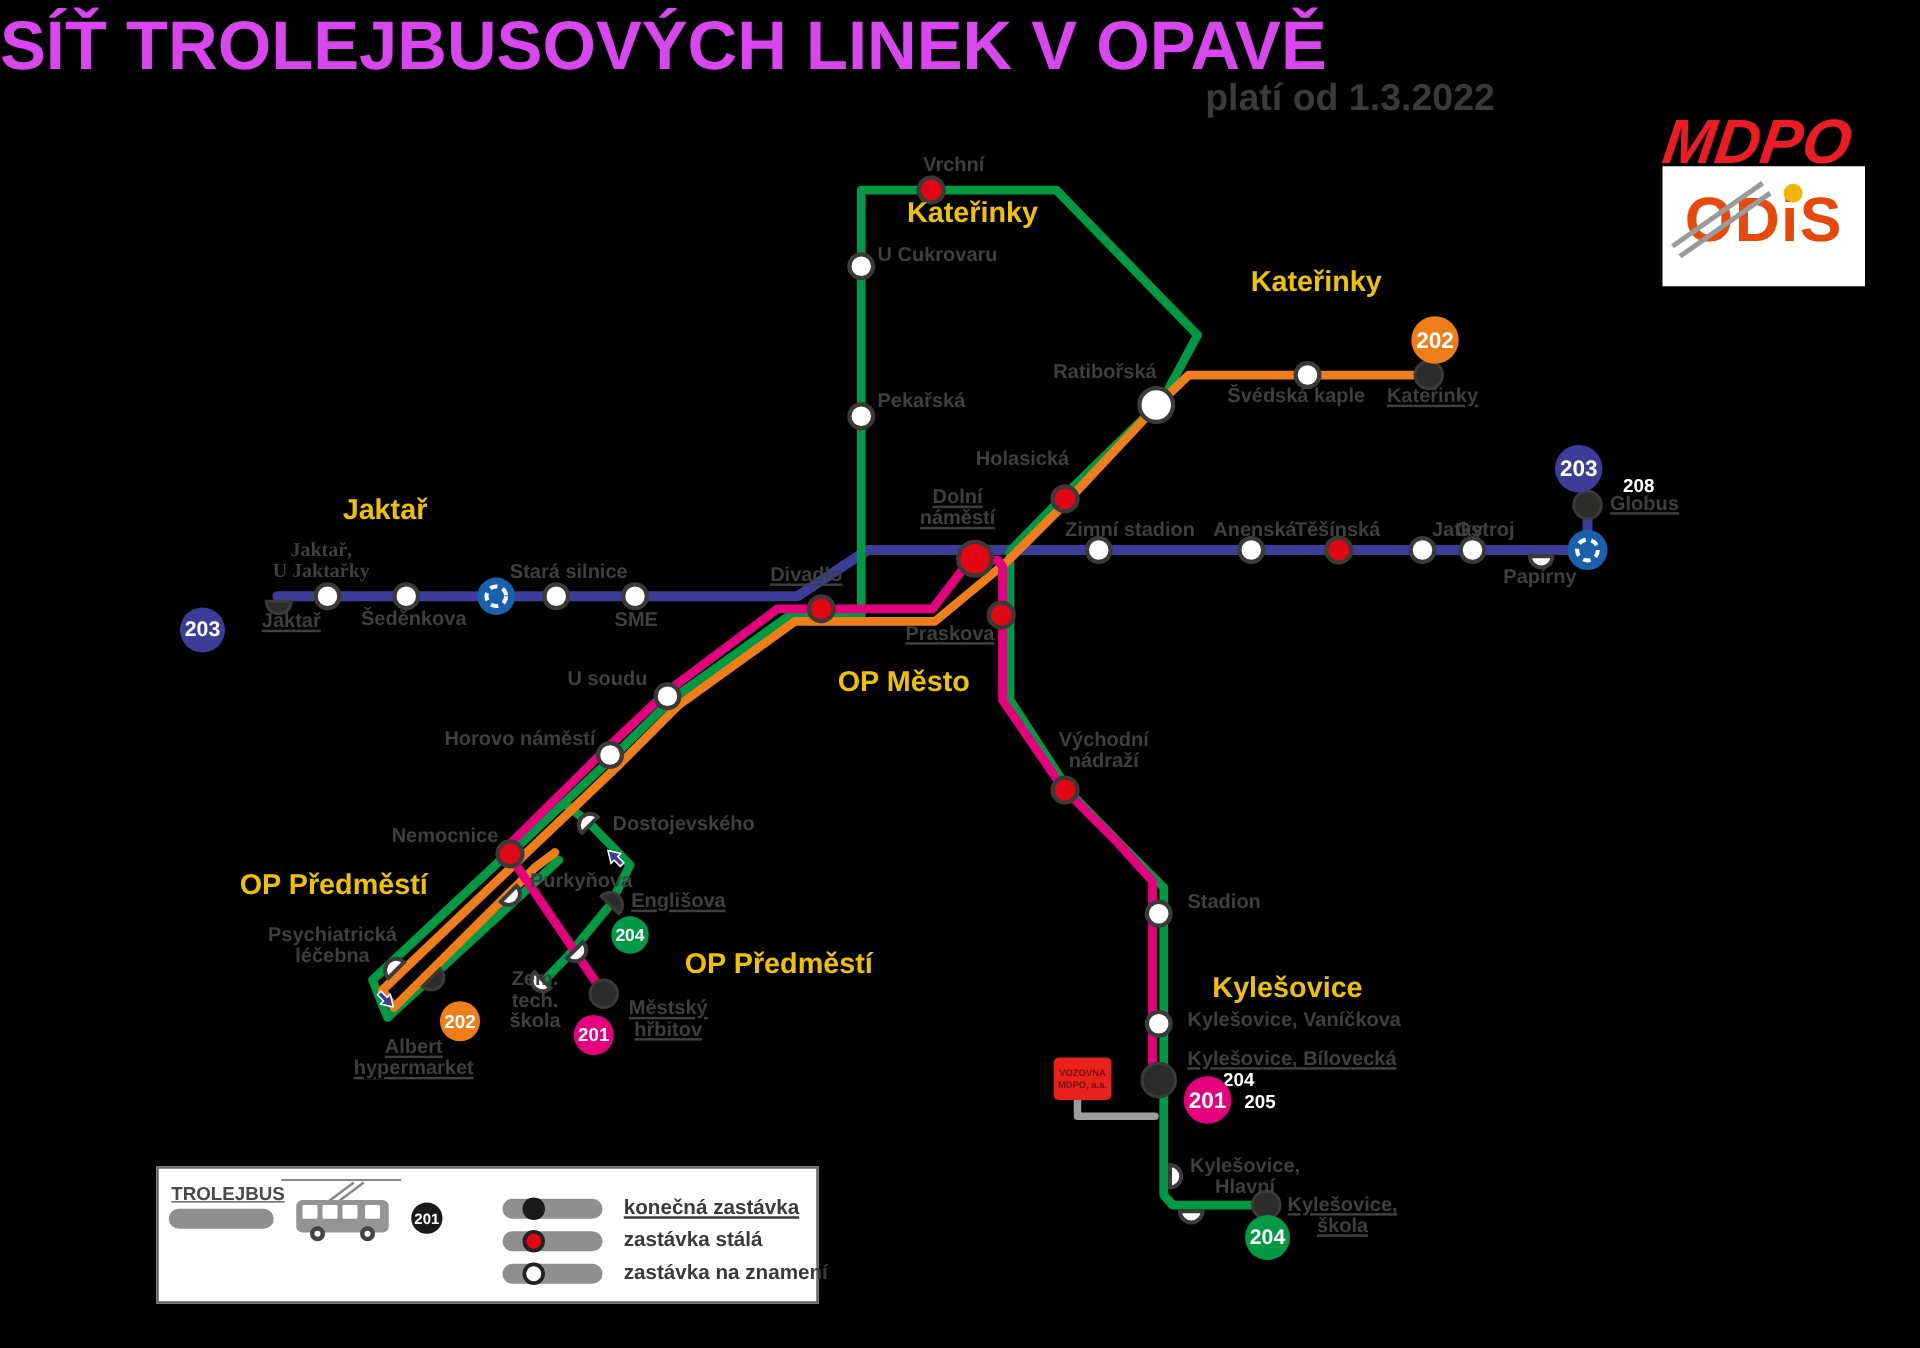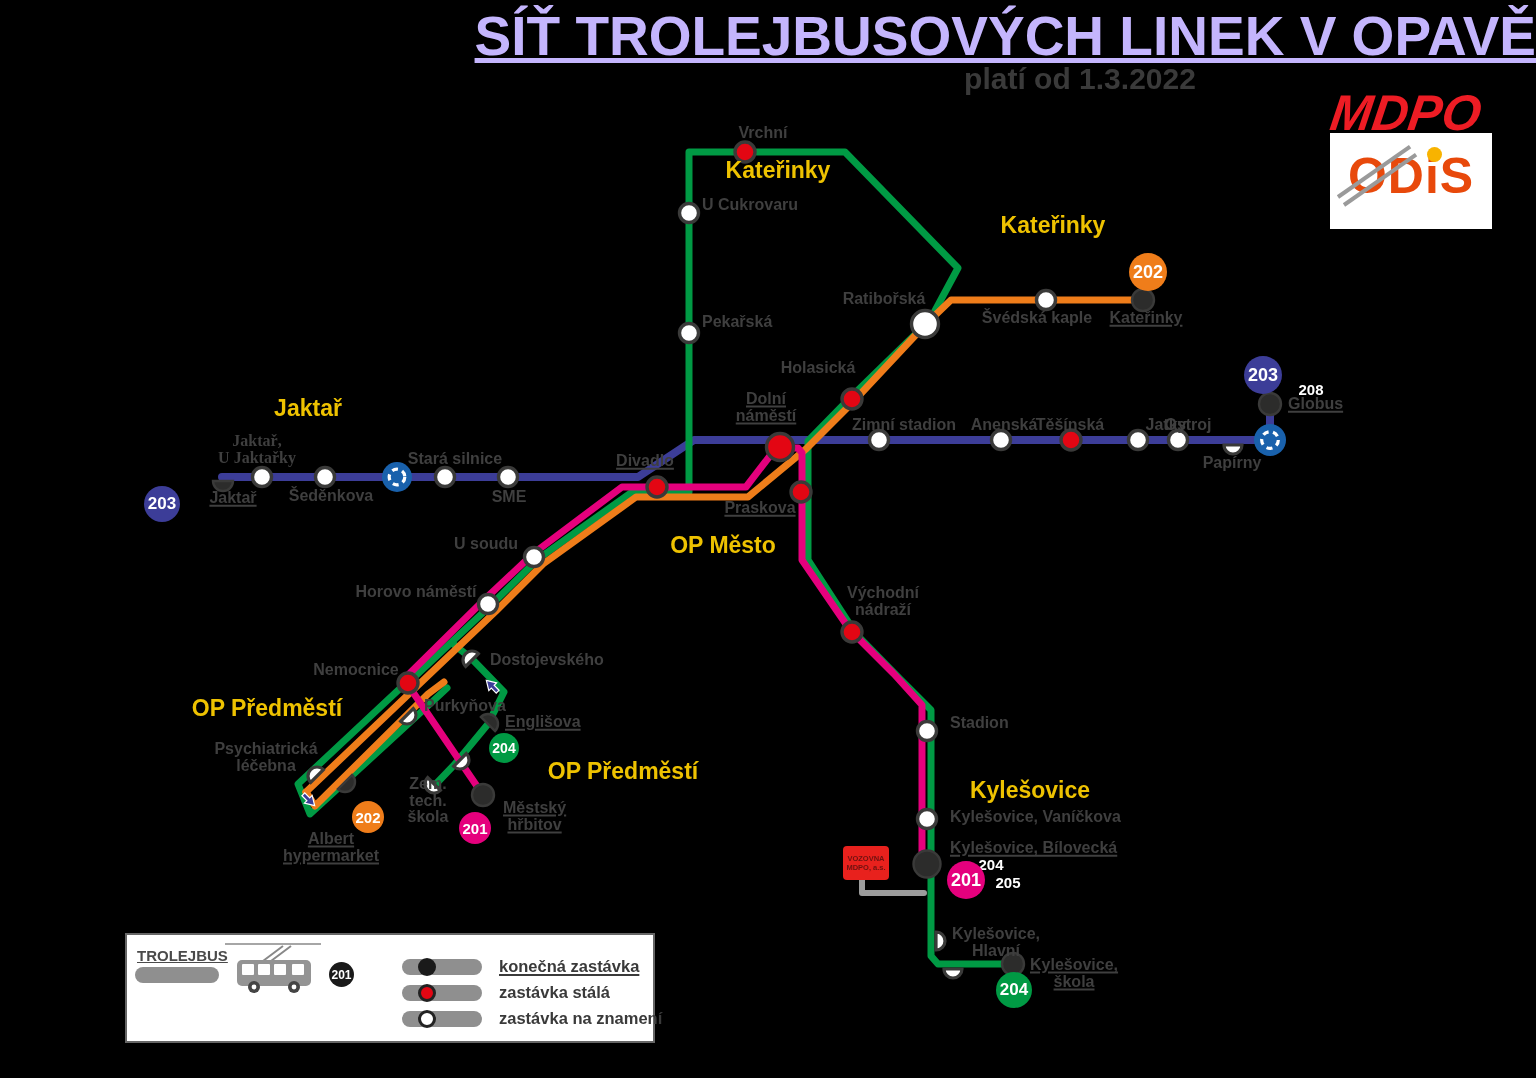--- a/index.html
+++ b/index.html
@@ -10,22 +10,22 @@
   .slabel{position:absolute;color:#3f3f3f;font-weight:bold;font-size:16px;line-height:16.5px;
           white-space:nowrap;}
   .slabel.center{text-align:center;}
   .slabel.left{text-align:center;}
   .u{text-decoration:underline;text-decoration-thickness:2px;text-underline-offset:2px;}
   .dlabel{position:absolute;color:#eec200;font-weight:bold;font-size:23px;white-space:nowrap;
           transform:translate(-50%,-50%);}
   .badge{position:absolute;border-radius:50%;color:#fff;font-weight:bold;
          display:flex;align-items:center;justify-content:center;}
   .wnum{position:absolute;color:#fff;font-weight:bold;font-size:15px;transform:translate(-50%,-50%);}
-  #page-title{position:absolute;top:4px;left:0;width:100%;text-align:right;font-size:55px;
-         font-weight:900;color:#c4b5fd;letter-spacing:0px;z-index:3;text-decoration:underline;}
+  #page-title{position:absolute;top:4px;left:0;width:100%;text-align:left;font-size:55px;
+         font-weight:900;color:#d946ef;letter-spacing:0px;z-index:3;}
   #subtitle{position:absolute;top:62px;left:900px;width:360px;text-align:center;font-size:30px;
          font-weight:bold;color:#3a3a3a;z-index:3;}
   #mdpo{position:absolute;left:1316px;top:84px;width:180px;text-align:center;font-size:50px;
          font-weight:900;font-style:italic;color:#ed1c24;transform:skewX(-8deg);z-index:3;}
   #odis-box{position:absolute;left:1330px;top:133px;width:162px;height:96px;background:#fff;z-index:3;}
   #odis-text{position:absolute;left:0;top:14px;width:100%;text-align:center;font-size:50px;
          font-weight:900;color:#e8490b;letter-spacing:1px;}
   #odis-dot{position:absolute;left:97px;top:14px;width:15px;height:15px;border-radius:50%;
          background:#f8b300;}
   .odis-slash{position:absolute;width:88px;height:4px;background:#9a9a9a;transform:rotate(-35deg);

